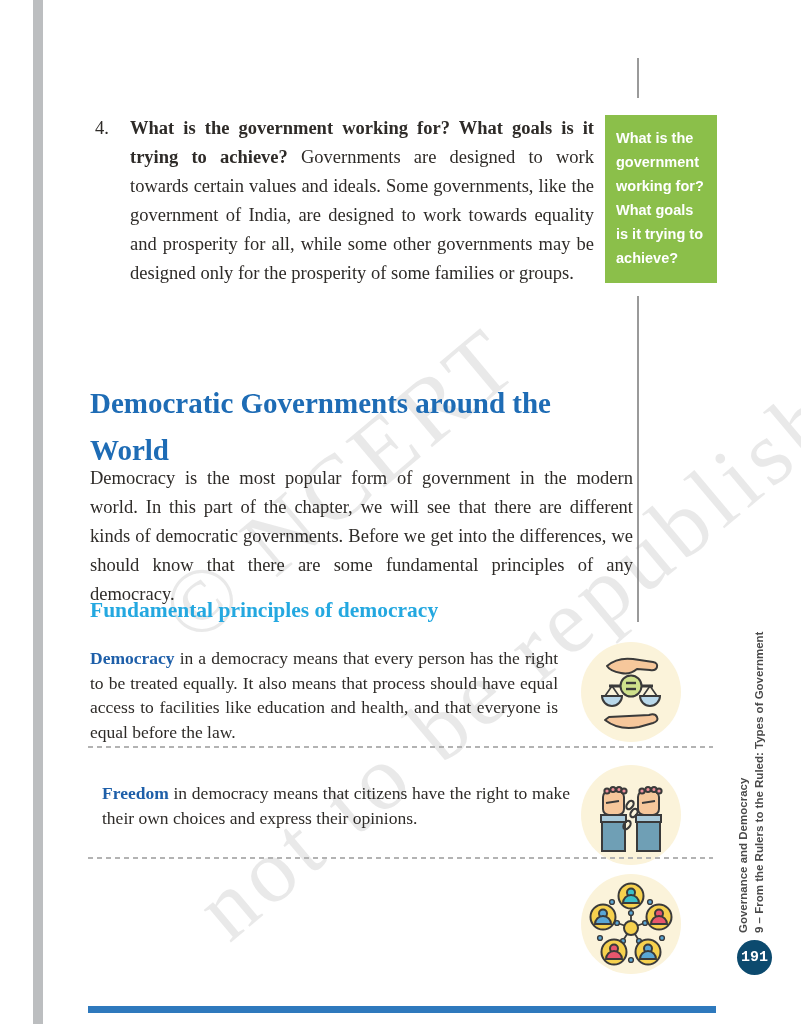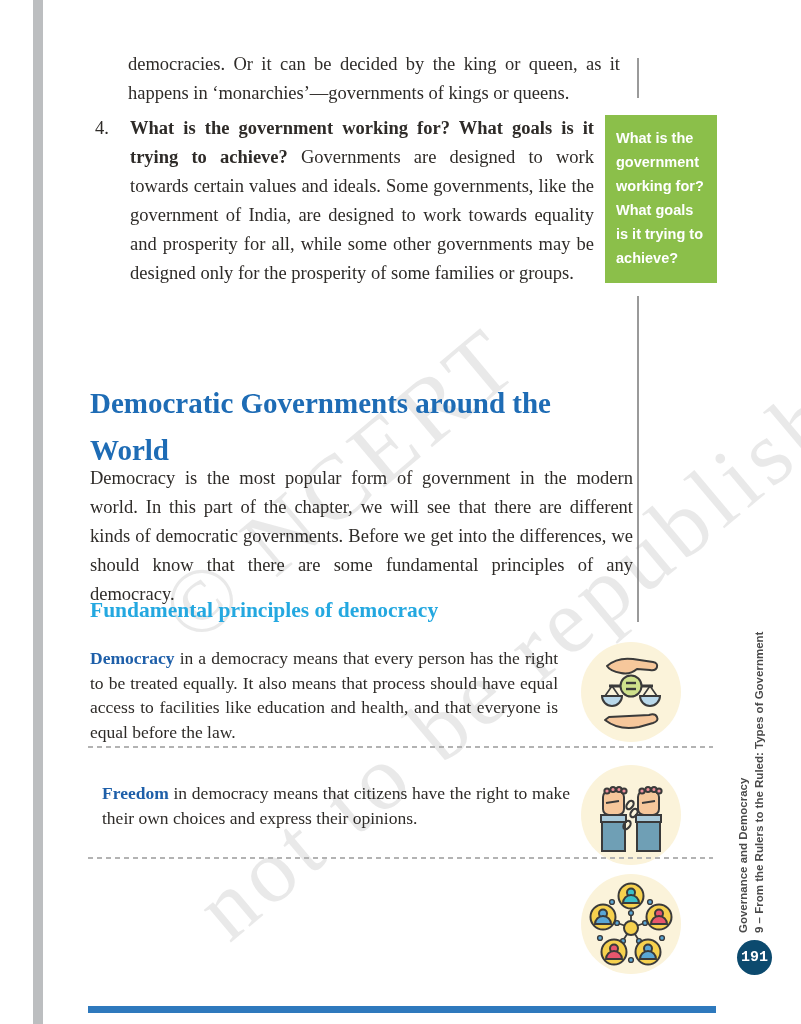--- a/index.html
+++ b/index.html
@@ -60,21 +60,20 @@
   <div class="left-bar"></div>
   <div class="bottom-bar"></div>
   <div class="vrule rule-a"></div>
   <div class="vrule rule-b"></div>
 
   <div class="watermark">
     <div>© NCERT</div>
     <div>not to be republished</div>
   </div>
 
-  <p class="bodytext intro">democracies. Or it can be decided by the king or queen, as it happens in ‘monarchies’—governments of kings or queens.</p>
 
   <div class="item4-num">4.</div>
   <p class="bodytext item4"><span class="item-bold" style="font-weight:bold">What is the government working for? What goals is it trying to achieve?</span><span> Governments are designed to work towards certain values and ideals. Some governments, like the government of India, are designed to work towards equality and prosperity for all, while some other governments may be designed only for the prosperity of some families or groups.</span></p>
 
   <div class="sidebox">What is the government working for? What goals is it trying to achieve?</div>
 
 
   <h1 class="doc-h1">Democratic Governments around the World</h1>
 
   <p class="bodytext para-dem">Democracy is the most popular form of government in the modern world. In this part of the chapter, we will see that there are different kinds of democratic governments. Before we get into the differences, we should know that there are some fundamental principles of any democracy.</p>

